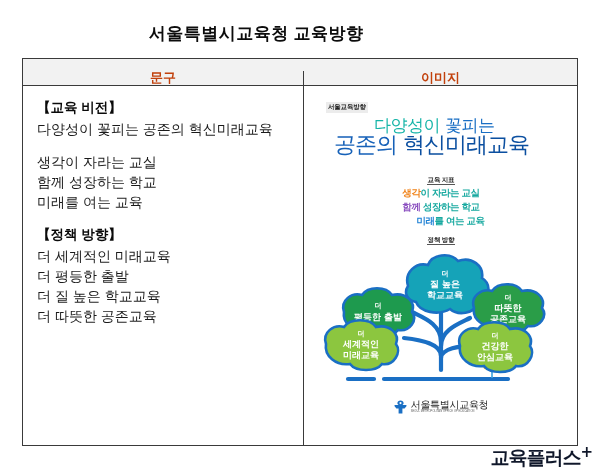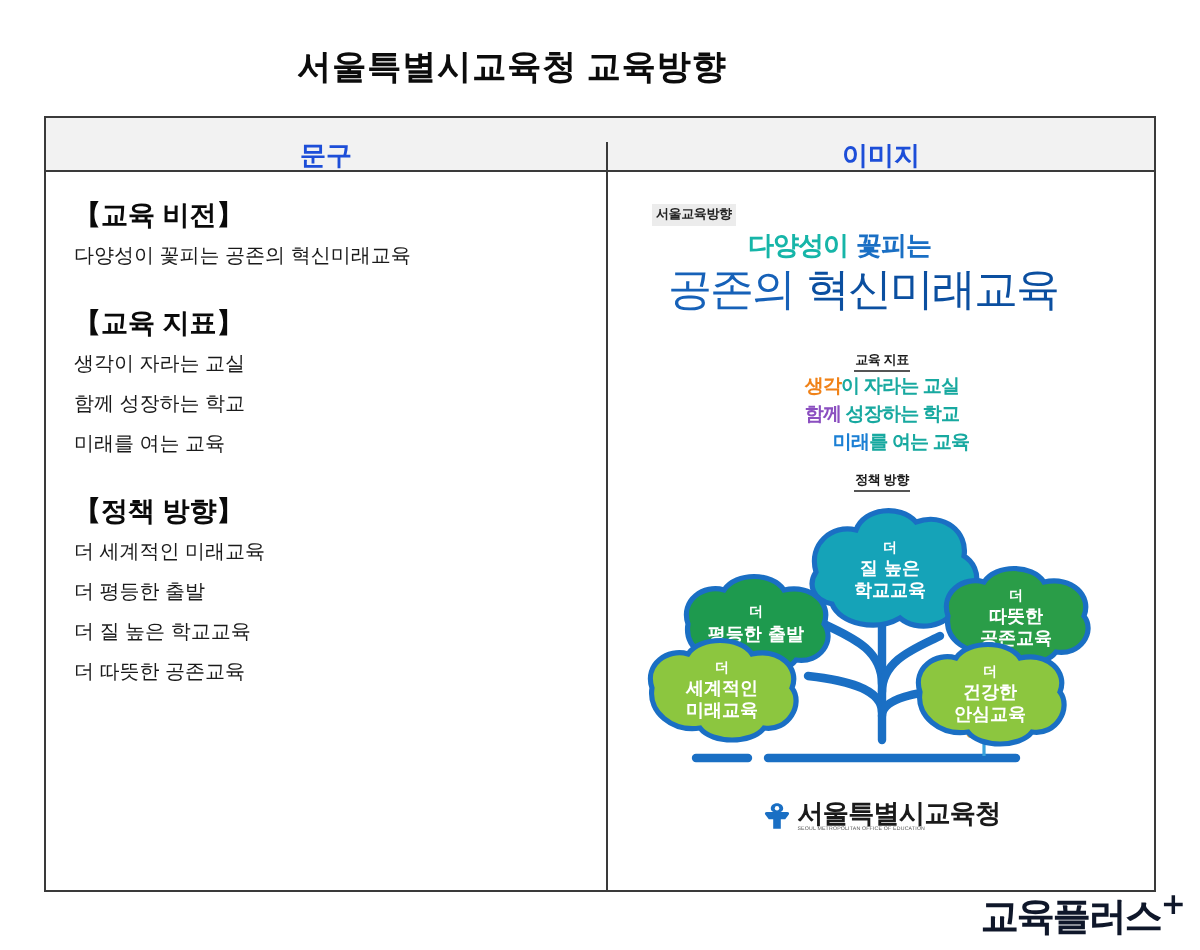--- a/index.html
+++ b/index.html
@@ -43,21 +43,21 @@
   .tbl-head {
     display: flex;
     height: 27px;
     border-bottom: 1.5px solid #3a3a3a;
     background: #f2f2f2;
     box-sizing: border-box;
   }
   .th {
     font-size: 13px;
     font-weight: bold;
-    color: #1d4ed8;
+    color: #c2410c;
     display: flex;
     align-items: center;
     justify-content: center;
     box-sizing: border-box;
     margin-top: 12px;
   }
   .th-left { width: 281px; border-right: 1.5px solid #3a3a3a; }
   .th-right { flex: 1; }
 
   .tbl-body {
@@ -81,21 +81,21 @@
   .grp { margin-bottom: 13px; }
   .grp:last-child { margin-bottom: 0; }
   .grp-head {
     font-size: 13.5px;
     font-weight: bold;
     color: #0a0a0a;
     line-height: 20px;
     margin-bottom: 1px;
   }
   .grp-line {
-    font-size: 10px;
+    font-size: 14px;
     color: #1a1a1a;
     line-height: 20px;
   }
 
   
   .poster {
     position: absolute;
     left: 8px;
     top: 4px;
     width: 258px;
@@ -111,22 +111,22 @@
     font-weight: bold;
     color: #222;
     background: #ececec;
     padding: 1px 2px;
     letter-spacing: -0.2px;
   }
   .poster-title-1 {
     position: absolute;
     left: 62px;
     top: 24px;
-    font-size: 13px;
-    font-weight: bold;
+    font-size: 17px;
+    font-weight: normal;
     letter-spacing: -0.5px;
     font-family: "DejaVu Sans", sans-serif;
     white-space: nowrap;
   }
   .pt-a { color: #16b5a8; }
   .pt-b { color: #1a6fc4; }
   .poster-title-2 {
     position: absolute;
     left: 22px;
     top: 40px;
@@ -190,22 +190,22 @@
     justify-content: center;
     gap: 4px;
   }
   .logo-mark { flex: 0 0 auto; }
   .logo-txt {
     display: flex;
     flex-direction: column;
     line-height: 1;
   }
   .logo-ko {
-    font-size: 13px;
-    font-weight: bold;
+    font-size: 10px;
+    font-weight: normal;
     color: #1a1a1a;
     letter-spacing: -0.3px;
   }
   .logo-en {
     font-size: 2.6px;
     color: #555;
     letter-spacing: 0.1px;
     margin-top: 1px;
   }
 
@@ -241,21 +241,20 @@
   <div class="tbl-body">
 
     <div class="cell-left">
 
       <div class="grp">
         <div class="grp-head">【교육 비전】</div>
         <div class="grp-line">다양성이 꽃피는 공존의 혁신미래교육</div>
       </div>
 
       <div class="grp">
-        <div class="grp-head">【교육 지표】</div>
         <div class="grp-line">생각이 자라는 교실</div>
         <div class="grp-line">함께 성장하는 학교</div>
         <div class="grp-line">미래를 여는 교육</div>
       </div>
 
       <div class="grp">
         <div class="grp-head">【정책 방향】</div>
         <div class="grp-line">더 세계적인 미래교육</div>
         <div class="grp-line">더 평등한 출발</div>
         <div class="grp-line">더 질 높은 학교교육</div>

